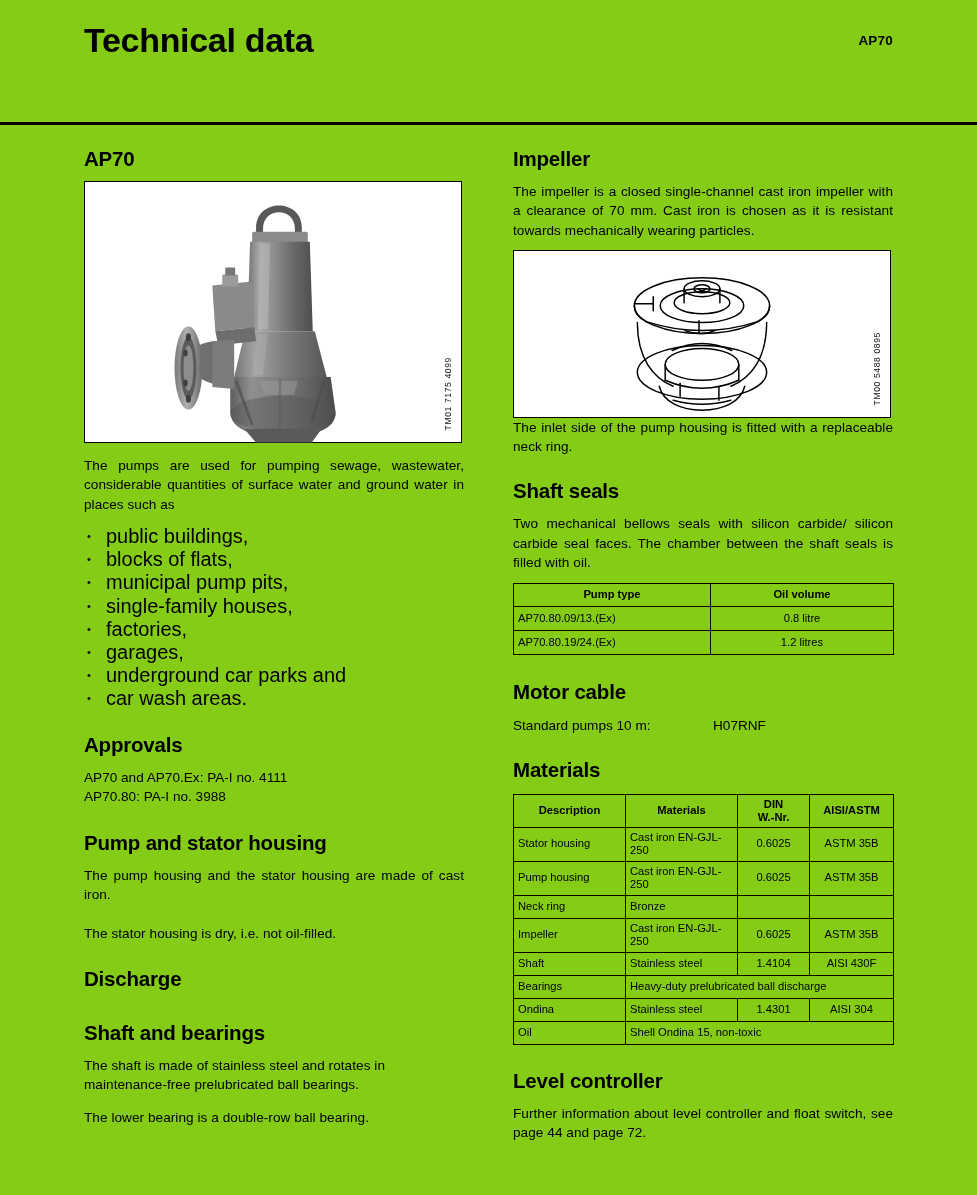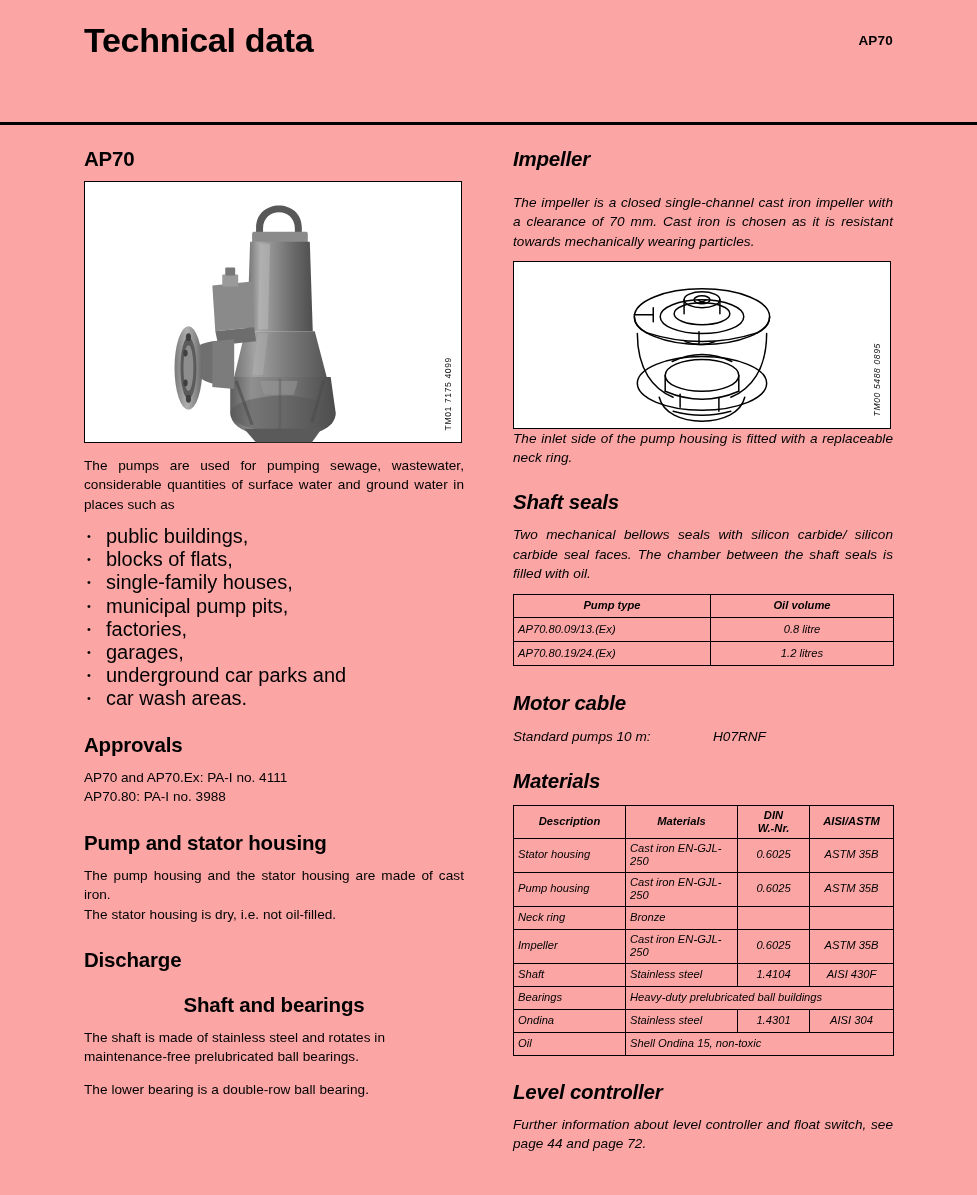--- a/index.html
+++ b/index.html
@@ -11,21 +11,21 @@
   body {
     font-family: "Liberation Sans", sans-serif;
     color: #000000;
     -webkit-font-smoothing: antialiased;
   }
   .page {
     position: relative;
     width: 977px;
     height: 1195px;
     margin: 0 auto;
-    background: #fca5a5;
+    background: #84cc16;
     overflow: hidden;
     box-sizing: border-box;
   }
 
   
   .page-header {
     position: absolute;
     left: 0;
     top: 0;
     width: 977px;
@@ -64,21 +64,21 @@
     left: 0;
     top: 124px;
     width: 977px;
   }
   .col {
     position: absolute;
     top: 0;
     width: 380px;
   }
   .col-left  { left: 84px; }
-  .col-right { left: 513px; font-style: italic; }
+  .col-right { left: 513px; }
 
   h2.sec {
     font-size: 20.5px;
     font-weight: bold;
     letter-spacing: -0.2px;
     margin: 0;
     padding: 0;
     line-height: 26px;
   }
   p.body {
@@ -268,50 +268,50 @@
           <path d="M196 198 L196 250" stroke="#555" stroke-width="2.5" fill="none" opacity="0.4"></path>
         </svg>
         <div class="fig-caption">TM01 7175 4099</div>
       </div>
 
       <p class="body" style="margin-top:13px;">The pumps are used for pumping sewage, wastewater, considerable quantities of surface water and ground water in places such as</p>
 
       <ul class="bullets">
         <li>public buildings,</li>
         <li>blocks of flats,</li>
+        <li>municipal pump pits,</li>
         <li>single-family houses,</li>
-        <li>municipal pump pits,</li>
         <li>factories,</li>
         <li>garages,</li>
         <li>underground car parks and</li>
         <li>car wash areas.</li>
       </ul>
 
       <h2 class="sec" style="margin-top:21px;">Approvals</h2>
       <div style="margin-top:10px;">
         <div class="dl-line">AP70 and AP70.Ex: PA-I no. 4111</div>
         <div class="dl-line">AP70.80: PA-I no. 3988</div>
       </div>
 
       <h2 class="sec" style="margin-top:24px;">Pump and stator housing</h2>
       <p class="body" style="margin-top:10px;">The pump housing and the stator housing are made of cast iron.</p>
-      <p class="body nojust" style="margin-top:0;">The stator housing is dry, i.e. not oil-filled.</p>
+      <p class="body nojust" style="margin-top:19px;">The stator housing is dry, i.e. not oil-filled.</p>
 
       <h2 class="sec" style="margin-top:23px;">Discharge</h2>
 
-      <h2 class="sec" style="margin-top:19px;text-align:center;">Shaft and bearings</h2>
+      <h2 class="sec" style="margin-top:28px;">Shaft and bearings</h2>
       <p class="body nojust" style="margin-top:10px;">The shaft is made of stainless steel and rotates in maintenance-free prelubricated ball bearings.</p>
       <p class="body nojust" style="margin-top:13px;">The lower bearing is a double-row ball bearing.</p>
 
     </div>
 
     <div class="col col-right">
 
       <h2 class="sec" style="margin-top:22px;">Impeller</h2>
-      <p class="body" style="margin-top:21px;">The impeller is a closed single-channel cast iron impeller with a clearance of 70 mm. Cast iron is chosen as it is resistant towards mechanically wearing particles.</p>
+      <p class="body" style="margin-top:10px;">The impeller is a closed single-channel cast iron impeller with a clearance of 70 mm. Cast iron is chosen as it is resistant towards mechanically wearing particles.</p>
 
       <div class="figure fig-imp">
         <svg class="fig-art" viewBox="0 0 378 168" preserveAspectRatio="xMidYMid meet">
           <g fill="none" stroke="#000" stroke-width="1.5" stroke-linecap="round" stroke-linejoin="round">
 
             <ellipse cx="189" cy="55" rx="68" ry="28"></ellipse>
 
             <ellipse cx="189" cy="55" rx="42" ry="17"></ellipse>
             <ellipse cx="189" cy="52" rx="28" ry="11"></ellipse>
 
@@ -434,21 +434,21 @@
             <td class="c">ASTM 35B</td>
           </tr>
           <tr>
             <td class="l">Shaft</td>
             <td class="l">Stainless steel</td>
             <td class="c">1.4104</td>
             <td class="c">AISI 430F</td>
           </tr>
           <tr>
             <td class="l">Bearings</td>
-            <td class="l" colspan="3">Heavy-duty prelubricated ball buildings</td>
+            <td class="l" colspan="3">Heavy-duty prelubricated ball discharge</td>
           </tr>
           <tr>
             <td class="l">Ondina</td>
             <td class="l">Stainless steel</td>
             <td class="c">1.4301</td>
             <td class="c">AISI 304</td>
           </tr>
           <tr>
             <td class="l">Oil</td>
             <td class="l" colspan="3">Shell Ondina 15, non-toxic</td>

